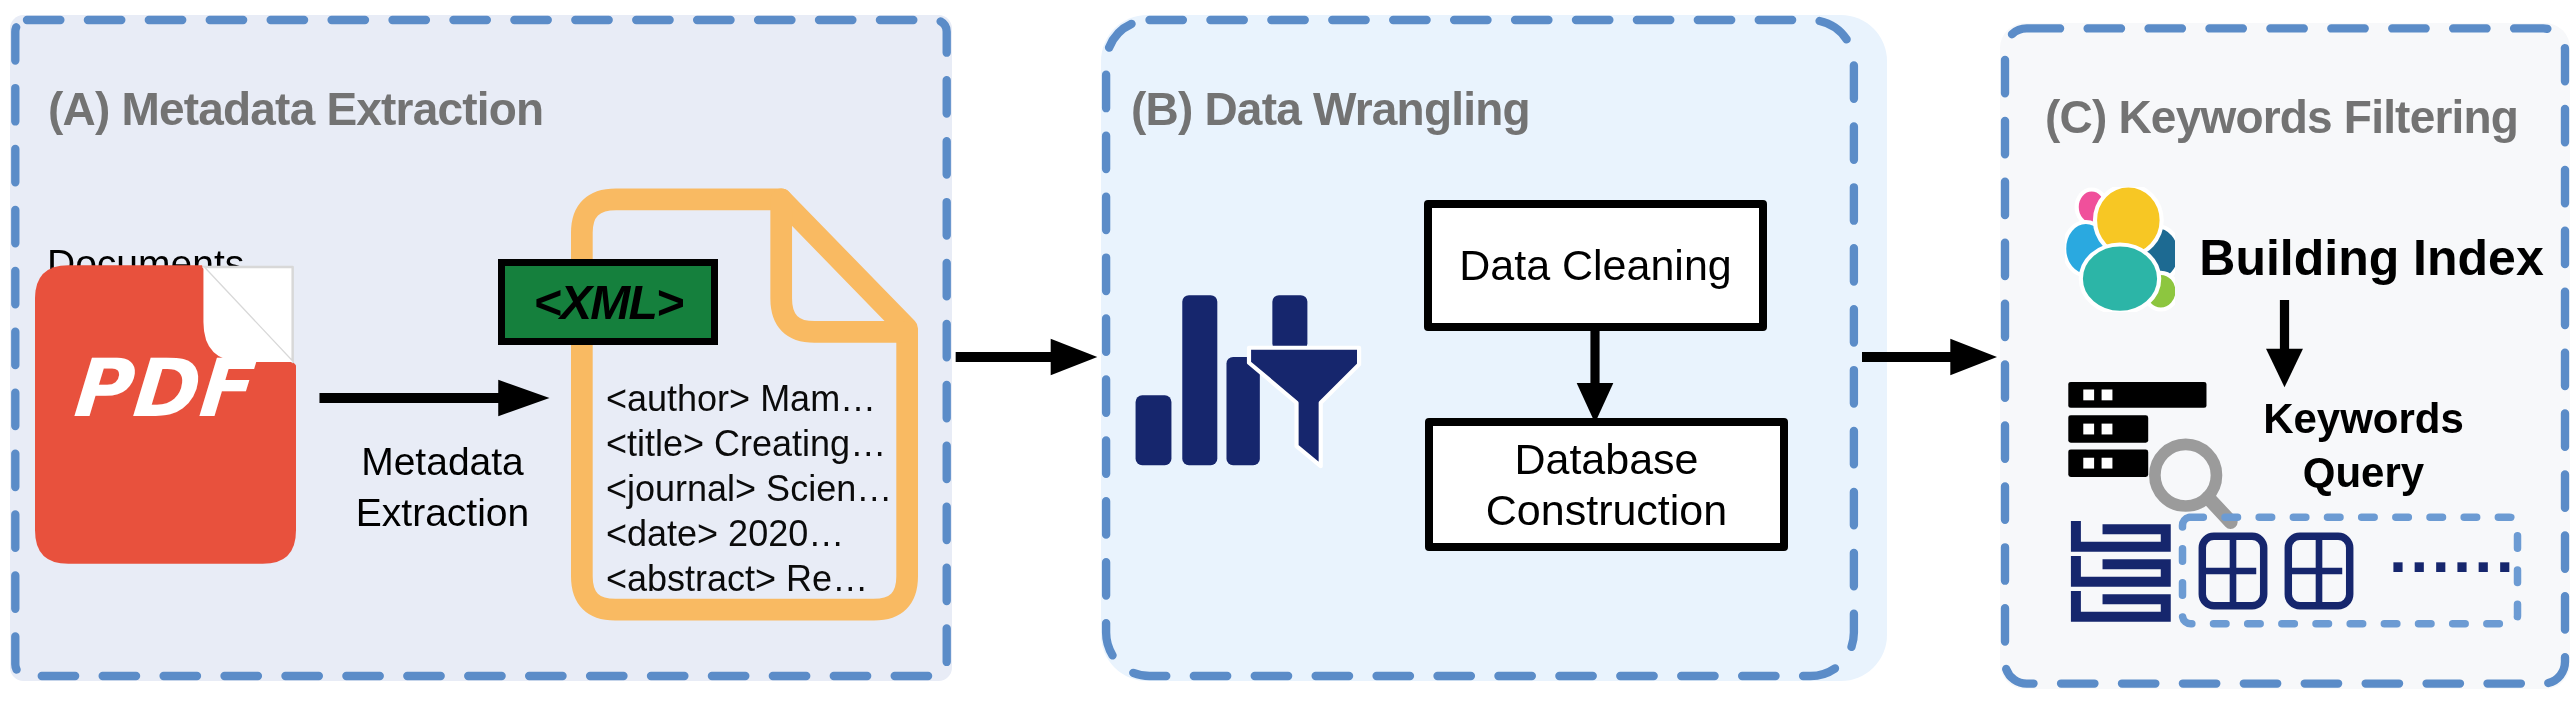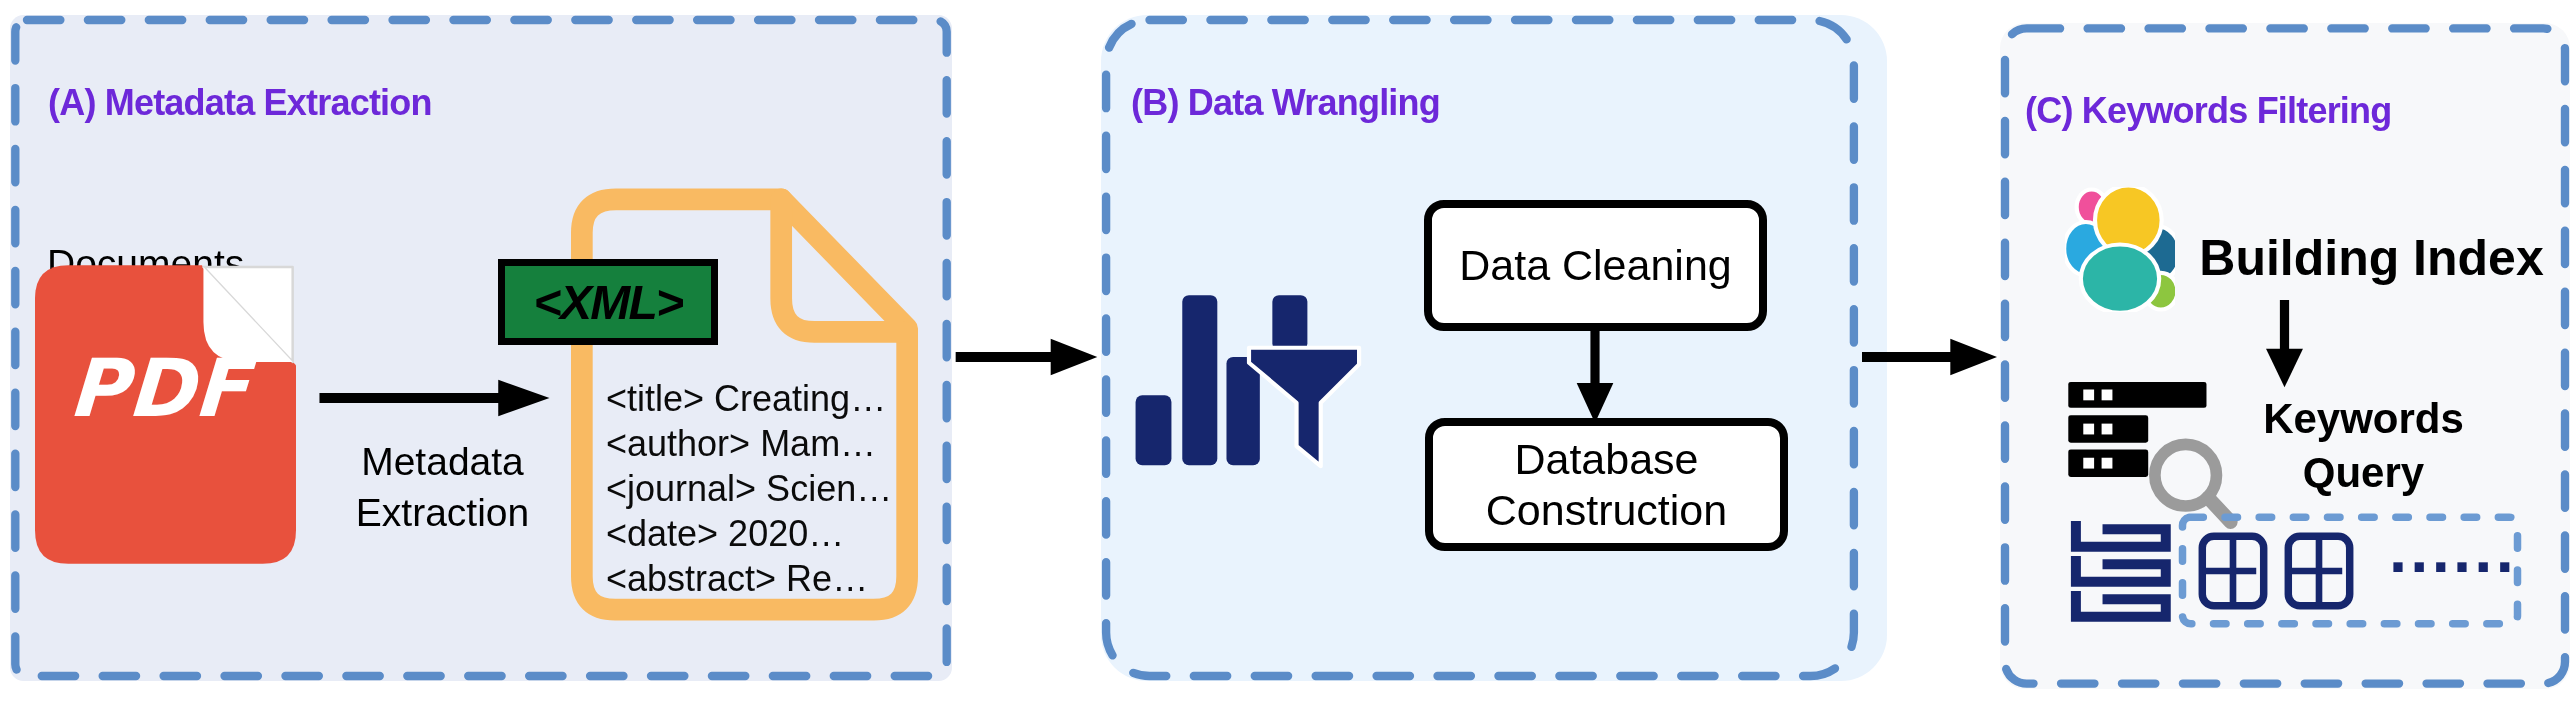--- a/index.html
+++ b/index.html
@@ -1,20 +1,20 @@
 <!DOCTYPE html>
 <html style="font-size:13.4px"><head>
 <meta charset="utf-8">
 <style>
   html,body{margin:0;padding:0;background:#ffffff;}
   body{font-family:"Liberation Sans",sans-serif;}
   #canvas{position:relative;width:2576px;height:711px;background:#ffffff;overflow:hidden;}
   .panel{position:absolute;top:15px;height:666px;}
   .border-svg{position:absolute;inset:0;pointer-events:none;}
-  .panel-title{position:absolute;font-weight:bold;font-size:36px;color:#6d28d9;white-space:nowrap;letter-spacing:-0.8px;}
+  .panel-title{position:absolute;font-weight:bold;font-size:46px;color:#737373;white-space:nowrap;letter-spacing:-0.8px;}
   .label{color:#000;}
   .abs{position:absolute;}
 
   
   #panelA{left:10px;width:942px;background:#e8ecf6;border-radius:13.4px;}
   #docsLabel{left:37px;top:227px;font-size:39px;text-align:center;}
   #pdfIcon{left:25px;top:250px;width:261px;height:299px;}
   #pdfText{left:25px;top:327px;width:261px;text-align:center;color:#fff;
            font-family:"DejaVu Sans",sans-serif;font-style:italic;font-weight:bold;
            font-size:80px;transform:skewX(-6deg);}
@@ -27,21 +27,21 @@
   #xmlLines{left:596px;top:361px;width:309px;font-size:36px;line-height:45px;color:#0b0b0b;white-space:nowrap;}
 
   
   .gap-arrow{position:absolute;top:332px;}
   #gapArrow1{left:954px;}
   #gapArrow2{left:1860px;}
 
   
   #panelB{left:1101px;width:758px;background:#e9f3fd;border-radius:46px;padding-left:28px;}
   #bIcon{left:31px;top:276px;}
-  .flow-box{position:absolute;background:#ffffff;border:8.4px solid #000;border-radius:20px;
+  .flow-box{position:absolute;background:#ffffff;border:8.4px solid #000;border-radius:4px;
             display:flex;align-items:center;justify-content:center;text-align:center;
             font-size:43px;color:#000;line-height:1.18;}
   #boxClean{left:323px;top:185px;width:327px;height:115px;}
   #boxDb{left:312px;top:403px;width:347px;height:117px;margin-left:12px;}
   #arrowBdown{left:469px;top:311px;}
 
   
   #panelC{left:2000px;top:23.4px;height:666px;width:570px;background:#f7f8fa;border-radius:25px;}
   #esLogo{left:65px;top:164px;}
   #buildIndex{left:188px;top:206px;width:367px;text-align:center;font-size:50px;font-weight:bold;}
@@ -85,22 +85,22 @@
     <svg class="abs" id="xmlDoc" width="347" height="433" viewBox="0 0 416 518">
       <path d="M54,13 H252 L403,168 V465 Q403,505 363,505 H53 Q13,505 13,465 V53 Q13,13 54,13 Z" fill="none" stroke="#f9ba62" stroke-width="26" stroke-linejoin="round"></path>
       <path d="M252,13 V132 Q252,172 292,172 H398" fill="none" stroke="#f9ba62" stroke-width="26" stroke-linejoin="round" stroke-linecap="round"></path>
     </svg>
 
     <div class="abs" id="xmlBadge">
       <span>&lt;XML&gt;</span>
     </div>
 
     <div class="abs" id="xmlLines">
+      <div>&lt;author&gt; Mam…</div>
       <div>&lt;title&gt; Creating…</div>
-      <div>&lt;author&gt; Mam…</div>
       <div>&lt;journal&gt; Scien…</div>
       <div>&lt;date&gt; 2020…</div>
       <div>&lt;abstract&gt; Re…</div>
     </div>
   </div>
 
   <svg class="gap-arrow" id="gapArrow1" width="145" height="50" viewBox="0 0 174 60">
     <line x1="2" y1="30" x2="120" y2="30" stroke="#000" stroke-width="12"></line>
     <polygon points="116,8 172,30 116,52" fill="#000"></polygon>
   </svg>
@@ -139,21 +139,21 @@
   <svg class="gap-arrow" id="gapArrow2" width="139" height="50" viewBox="0 0 166 60">
     <line x1="2" y1="30" x2="112" y2="30" stroke="#000" stroke-width="12"></line>
     <polygon points="108,8 164,30 108,52" fill="#000"></polygon>
   </svg>
 
   <div id="panelC" class="panel">
     <svg class="border-svg" width="570" height="666" viewBox="0 0 683 797">
       <rect x="6" y="6" width="671" height="785" rx="26" fill="none" stroke="#5b8cc8" stroke-width="10" stroke-linecap="round" stroke-dasharray="40 33"></rect>
     </svg>
 
-    <div class="panel-title" style="left:25px;top:67px;">(C) Keywords Filtering</div>
+    <div class="panel-title" style="left:45px;top:67px;">(C) Keywords Filtering</div>
 
     <svg class="abs" id="esLogo" width="110" height="125" viewBox="0 0 132 150">
       <ellipse cx="32" cy="24" rx="18" ry="21" fill="#f0509b" stroke="#fff" stroke-width="5"></ellipse>
       <ellipse cx="25" cy="74" rx="26" ry="32" fill="#2aa9e0" stroke="#fff" stroke-width="5"></ellipse>
       <ellipse cx="110" cy="80" rx="28" ry="33" fill="#1d6a92" stroke="#fff" stroke-width="5"></ellipse>
       <ellipse cx="115" cy="125" rx="20" ry="22" fill="#8dc63f" stroke="#fff" stroke-width="5"></ellipse>
       <ellipse cx="76" cy="40" rx="40" ry="42" fill="#f7c724" stroke="#fff" stroke-width="5"></ellipse>
       <ellipse cx="66" cy="110" rx="47" ry="41" fill="#2cb5a7" stroke="#fff" stroke-width="5"></ellipse>
     </svg>
 

